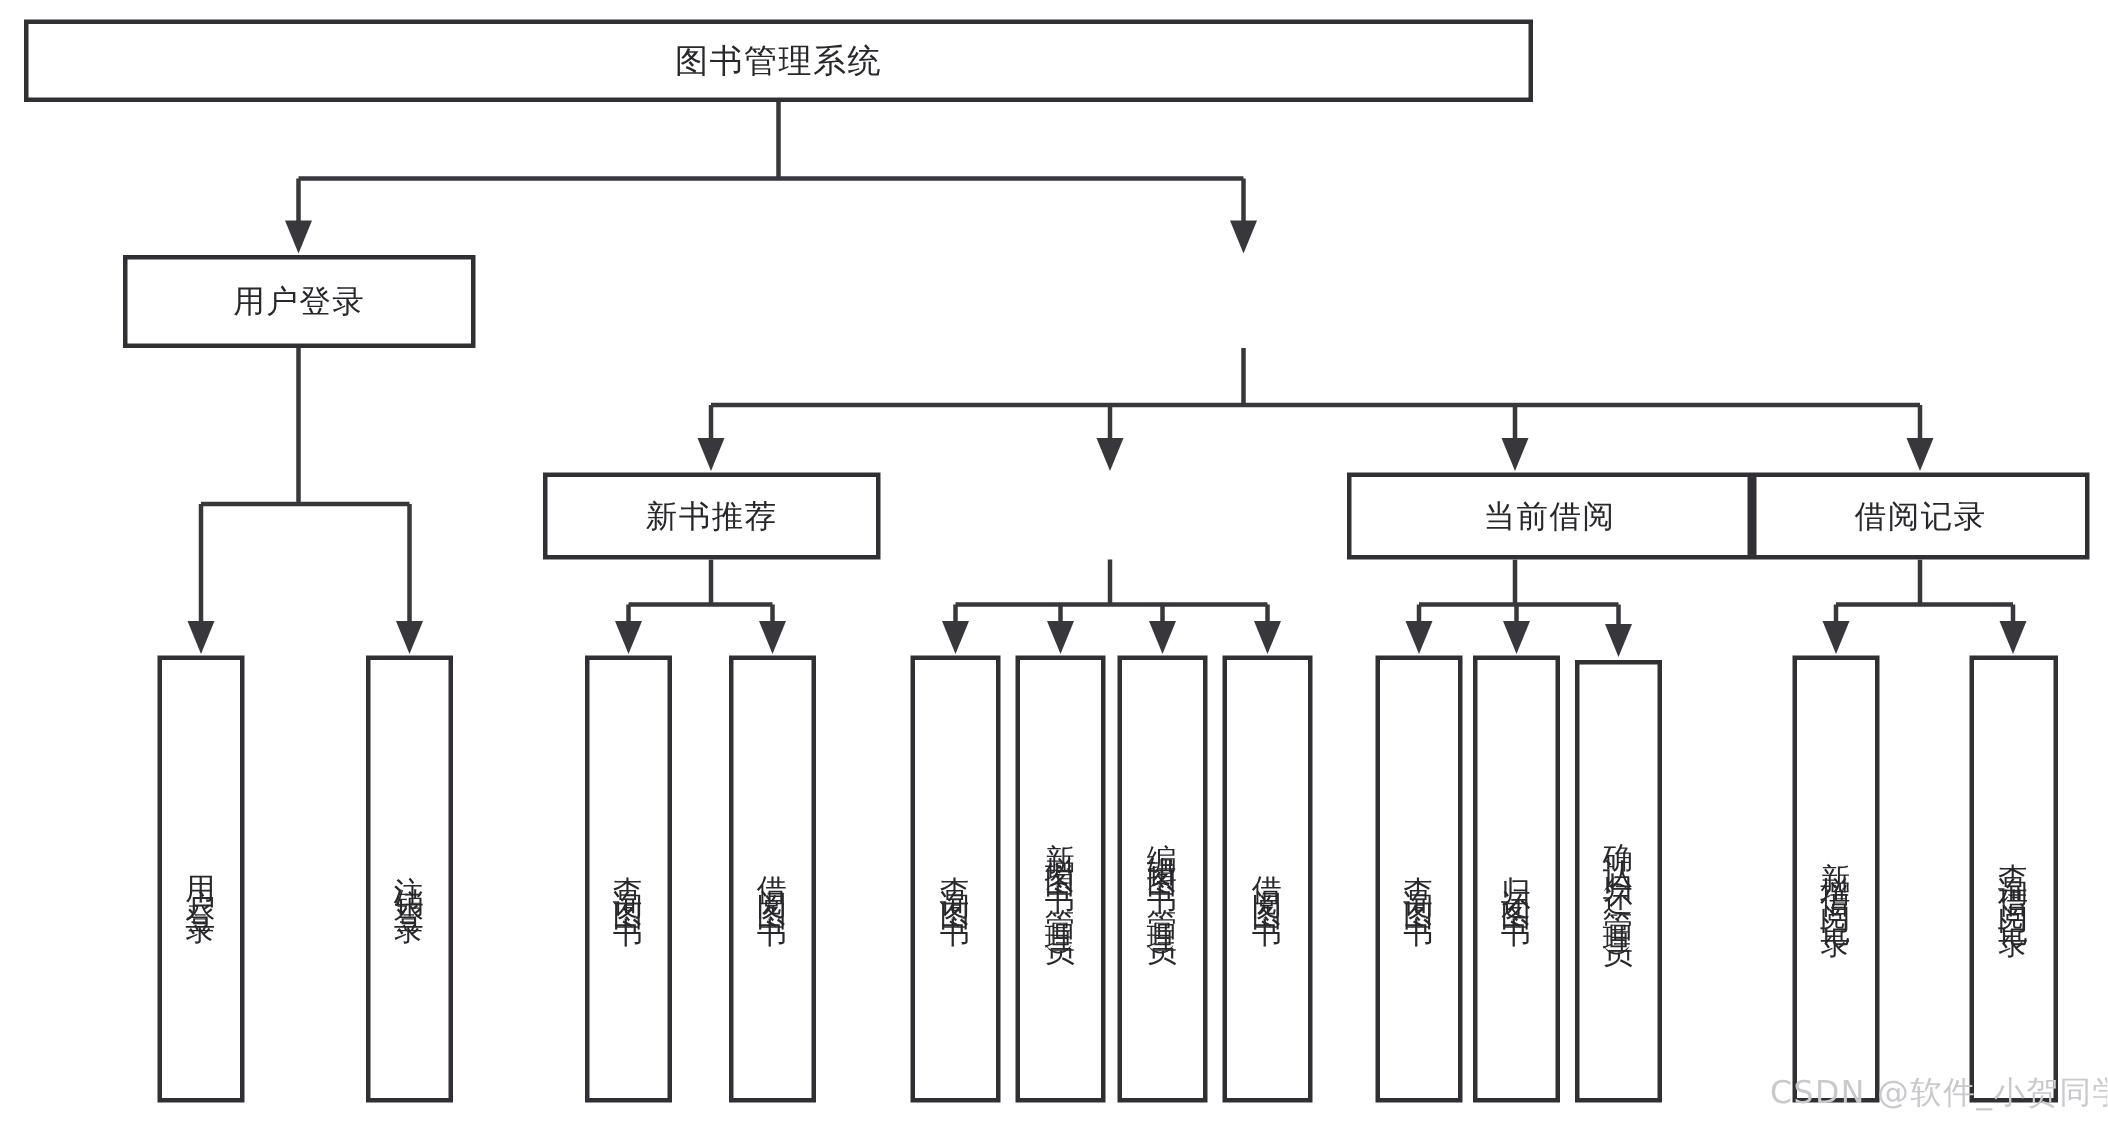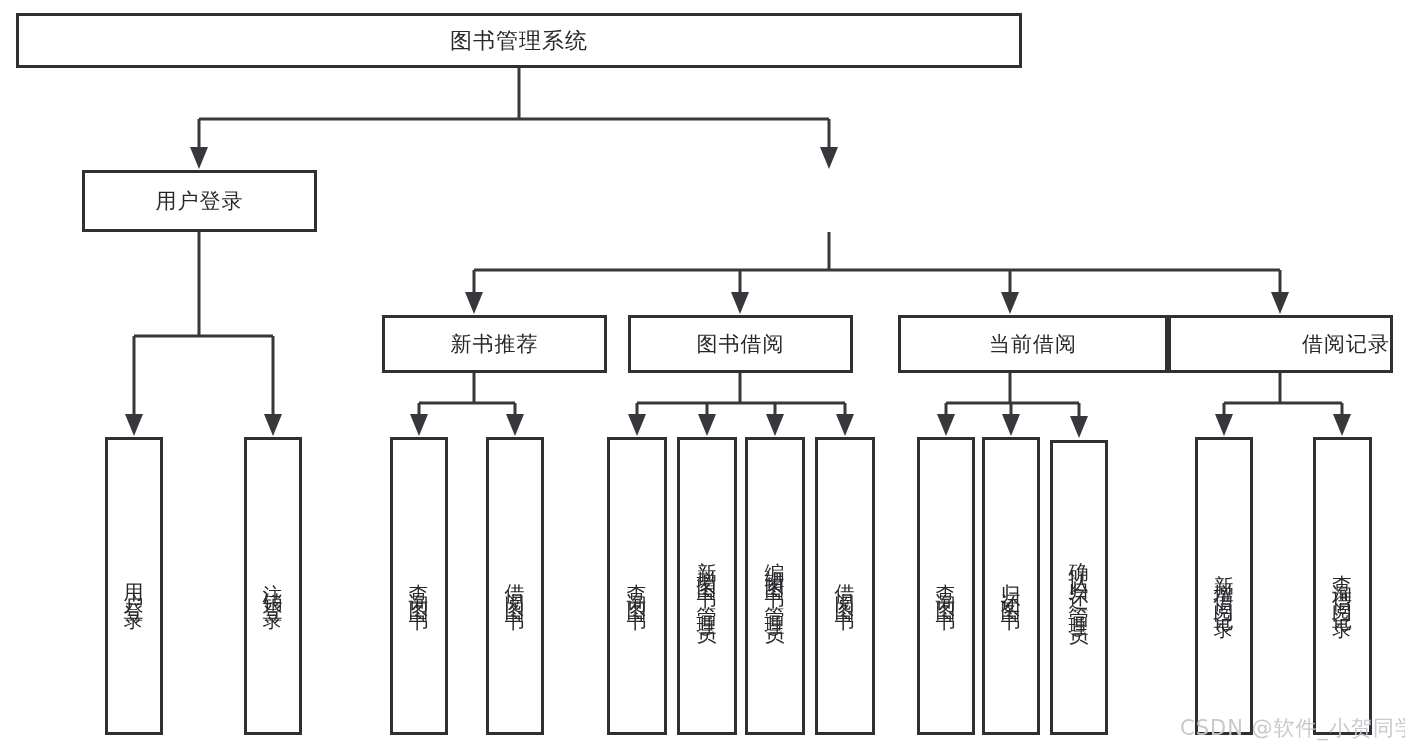--- a/index.html
+++ b/index.html
@@ -117,30 +117,27 @@
   </svg>
 
   <div class="box" style="left:16px; top:13px; width:1006px; height:55px;">
     <span class="h-label root-label">图书管理系统</span>
   </div>
 
   <div class="box" style="left:82px; top:170px; width:235px; height:62px;">
     <span class="h-label">用户登录</span>
   </div>
 
-  <div class="box" style="left:362px; top:315px; width:225px; height:58px;margin-left:20px;">
+  <div class="box" style="left:362px; top:315px; width:225px; height:58px;">
     <span class="h-label">新书推荐</span>
-  </div>
-  <div class="box" style="left:628px; top:315px; width:225px; height:58px;">
-    <span class="h-label">图书借阅</span>
   </div>
   <div class="box" style="left:898px; top:315px; width:270px; height:58px;">
     <span class="h-label">当前借阅</span>
   </div>
-  <div class="box" style="left:1168px; top:315px; width:225px; height:58px;justify-content:flex-end;">
+  <div class="box" style="left:1168px; top:315px; width:225px; height:58px;">
     <span class="h-label">借阅记录</span>
   </div>
 
   <div class="box v-box" style="left:105px; top:437px; width:58px; height:298px;">
     <span class="v-label">用户登录</span>
   </div>
   <div class="box v-box" style="left:244px; top:437px; width:58px; height:298px;">
     <span class="v-label">注销登录</span>
   </div>
 

